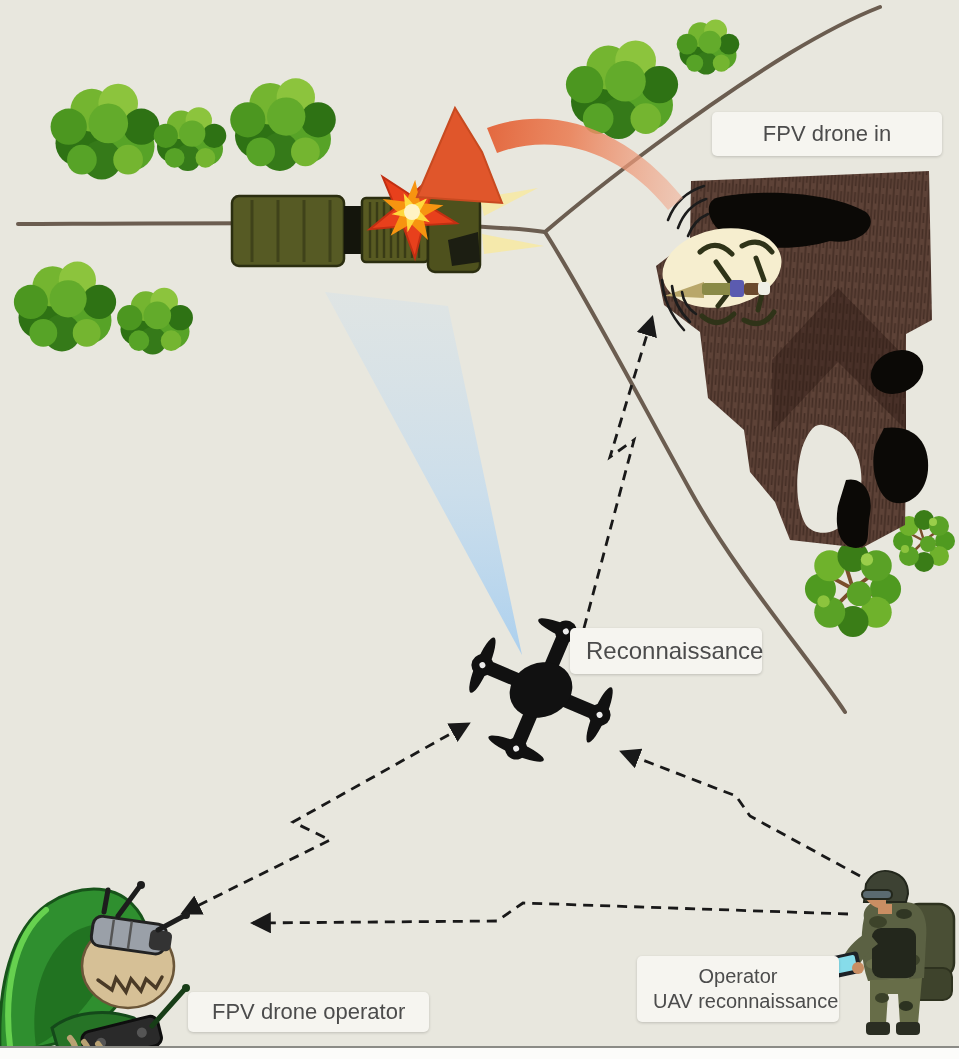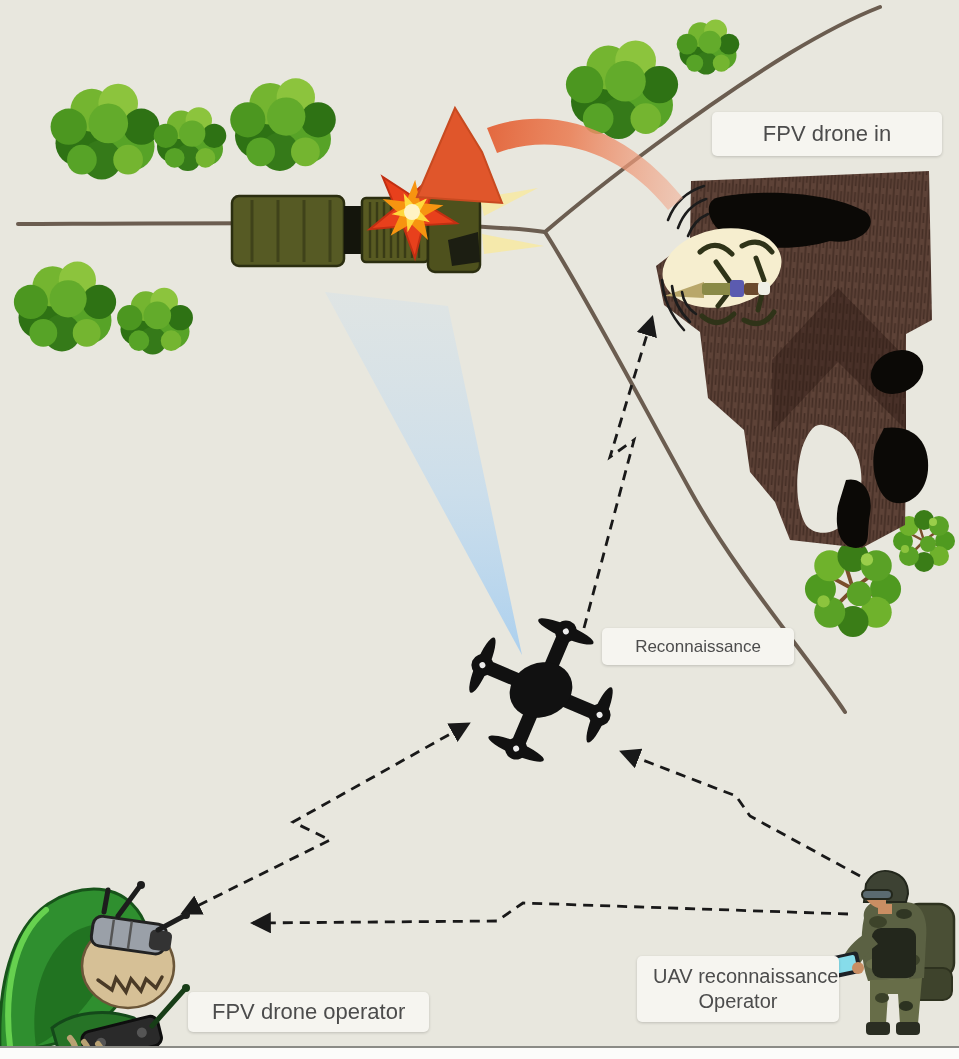--- a/index.html
+++ b/index.html
@@ -14,21 +14,21 @@
     background:#f6f5f0;
     border-radius:5px;
     color:#4c4c4c;
     text-align:center;
     line-height:1.25;
     box-shadow:0 1px 3px rgba(0,0,0,0.18);
     padding:8px 16px;
   }
   .label span{display:block;white-space:nowrap;}
   .label-fpv-standby{left:712px;top:112px;width:198px;font-size:22px;}
-  .label-recon-uav{left:602px;top:628px;width:160px;font-size:17px;}
+  .label-recon-uav{left:570px;top:628px;width:160px;font-size:24px;}
   .label-fpv-operator{left:188px;top:992px;font-size:22px;padding:6px 24px;}
   .label-operator-uav{left:637px;top:956px;width:170px;font-size:20px;}
   .bottom-strip{
     position:absolute;left:0;top:1046px;width:959px;height:13px;
     background:#fcfcfa;border-top:2px solid #8b8b86;
   }
 </style>
 </head>
 <body>
 
@@ -268,18 +268,18 @@
   <div class="label label-fpv-standby">
     <span>FPV drone in</span>
   </div>
   <div class="label label-recon-uav">
     <span>Reconnaissance</span>
   </div>
   <div class="label label-fpv-operator">
     <span>FPV drone operator</span>
   </div>
   <div class="label label-operator-uav">
+    <span>Operator</span>
     <span>UAV reconnaissance</span>
-    <span>Operator</span>
   </div>
 
   <div class="bottom-strip"></div>
 </div>
 
 </body></html>

